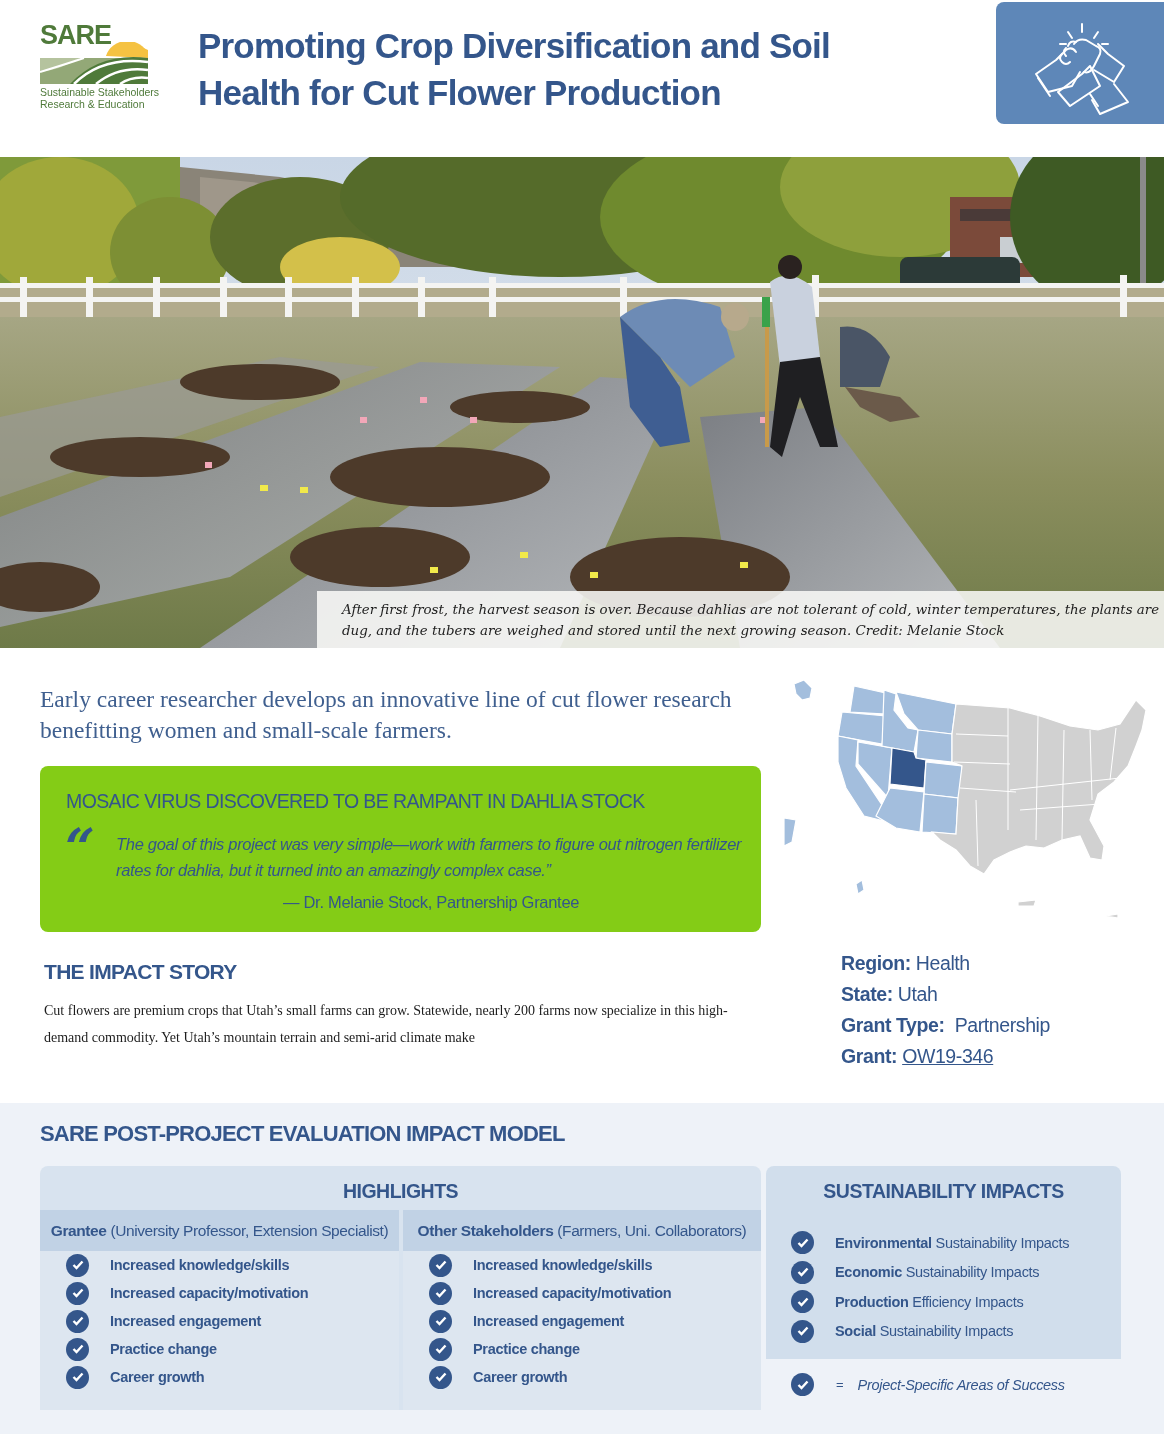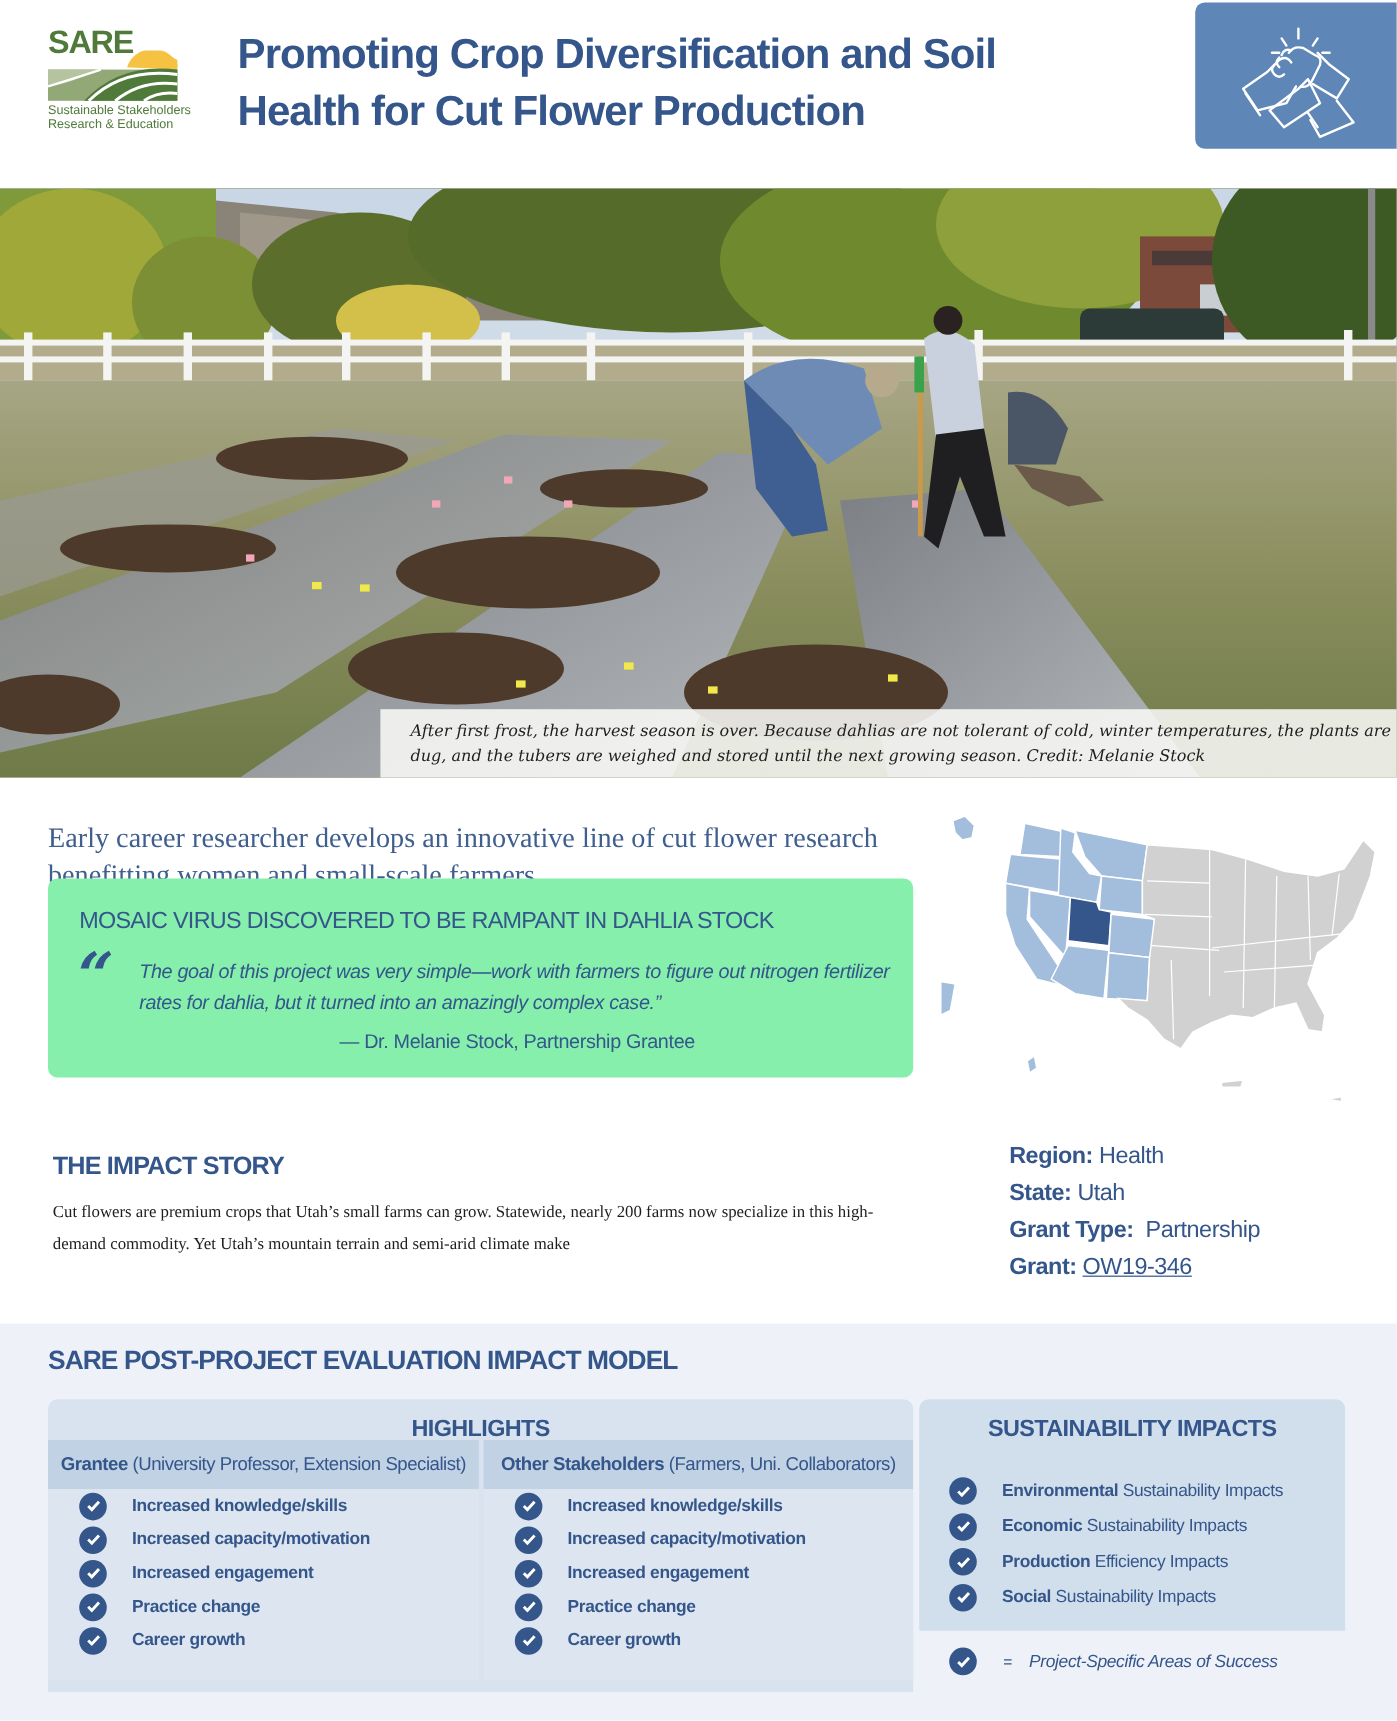--- a/index.html
+++ b/index.html
@@ -15,21 +15,21 @@
   .icon-badge { position: absolute; left: 996px; top: 2px; width: 168px; height: 122px; background: #5e87b8; border-radius: 8px 0 0 8px; }
   .icon-badge svg { position: absolute; left: 36px; top: 8px; }
 
   
   .photo { position: absolute; left: 0; top: 157px; width: 1164px; height: 491px; overflow: hidden; background: #6b7a4a; }
   .photo svg { position: absolute; left: 0; top: 0; }
   .caption { position: absolute; left: 317px; top: 591px; width: 847px; height: 57px; background: rgba(248,248,246,0.88); padding: 8px 0 0 25px; font-family: "DejaVu Serif", serif; font-style: italic; font-size: 13.4px; line-height: 21px; color: #1e1e1e; }
 
   
   .lede { position: absolute; left: 40px; top: 684px; width: 730px; font-family: "Liberation Serif", serif; font-size: 23.5px; line-height: 31px; color: #3f5f8f; }
-  .quote-box { position: absolute; left: 40px; top: 732px; width: 721px; height: 166px; background: #86efac; border-radius: 8px; }
+  .quote-box { position: absolute; left: 40px; top: 766px; width: 721px; height: 166px; background: #84cc16; border-radius: 8px; }
   .quote-box .qh { position: absolute; left: 26px; top: 24px; font-size: 19.5px; color: #34568b; letter-spacing: -0.6px; }
   .quote-box .qmark { position: absolute; left: 25px; top: 56px; font-family: "DejaVu Serif", serif; font-size: 52px; font-weight: bold; color: #34568b; line-height: 52px; font-style: italic; }
   .quote-box .qt { position: absolute; left: 76px; top: 65px; width: 640px; font-style: italic; font-size: 16.5px; line-height: 26px; color: #34568b; letter-spacing: -0.3px; }
   .quote-box .qa { position: absolute; left: 243px; top: 127px; font-size: 16.5px; color: #34568b; letter-spacing: -0.3px; }
 
   
   .map { position: absolute; left: 780px; top: 670px; width: 384px; height: 260px; }
 
   
   .facts { position: absolute; left: 841px; top: 948px; font-size: 19.5px; line-height: 31px; color: #34568b; letter-spacing: -0.4px; }
@@ -38,21 +38,21 @@
 
   
   .ss-head { position: absolute; left: 44px; top: 960px; font-weight: bold; font-size: 21px; color: #34568b; letter-spacing: -0.7px; }
   .ss-body { position: absolute; left: 44px; top: 998px; width: 690px; font-family: "Liberation Serif", serif; font-size: 14px; line-height: 26.5px; color: #1d1d1d; }
 
   
   .impact { position: absolute; left: 0; top: 1103px; width: 1164px; height: 331px; background: #eef2f8; }
   .impact .ih { position: absolute; left: 40px; top: 18px; font-weight: bold; font-size: 22px; color: #34568b; letter-spacing: -0.8px; }
   .hl { position: absolute; left: 40px; top: 63px; width: 721px; height: 244px; background: #d8e3ef; border-radius: 8px 8px 0 0; overflow: hidden; }
   .hl .hlt { position: absolute; left: 0; top: 14px; width: 100%; text-align: center; font-weight: bold; font-size: 19.5px; color: #34568b; letter-spacing: -0.5px; }
-  .col { position: absolute; top: 34px; width: 359px; height: 172px; }
+  .col { position: absolute; top: 44px; width: 359px; height: 172px; }
   .col.c1 { left: 0; }
   .col.c2 { left: 363px; width: 358px; }
   .col .ch { height: 41px; background: #c1d2e5; text-align: center; font-size: 15.5px; line-height: 41px; color: #34568b; letter-spacing: -0.4px; white-space: nowrap; }
   .col .ch b { font-weight: bold; }
   .col .cb { height: 159px; background: #dde6f0; }
   .chk { display: flex; align-items: center; height: 28px; padding-left: 26px; }
   .chk .ci { width: 23px; height: 23px; border-radius: 50%; background: #34568b; display: flex; align-items: center; justify-content: center; flex-shrink: 0; }
   .chk .cl { margin-left: 21px; font-weight: bold; font-size: 14.5px; color: #34568b; letter-spacing: -0.3px; }
 
   .si { position: absolute; left: 766px; top: 63px; width: 355px; height: 193px; background: #d1deec; border-radius: 8px 8px 0 0; }

